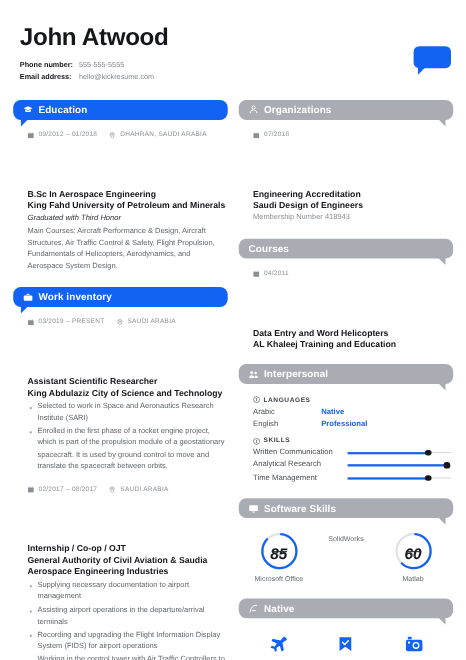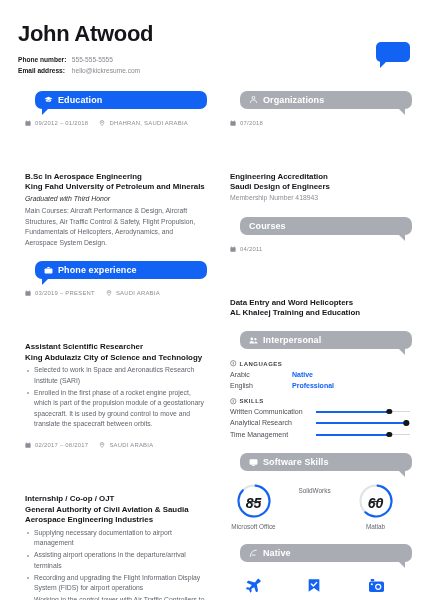--- a/index.html
+++ b/index.html
@@ -32,21 +32,21 @@
 
   
   .cols{display:flex;padding:14px 12px 0 12px;gap:10px;}
   .col-left{width:196px;}
   .col-right{width:196px;}
 
   
   .sec{margin-bottom:13px;}
   .banner{
     position:relative;border-radius:7px;height:18px;
-    display:flex;align-items:center;padding:0 9px;box-sizing:border-box;margin-left:23px;
+    display:flex;align-items:center;padding:0 9px;box-sizing:border-box;
   }
   .banner.blue{background:#1263f4;}
   .banner.gray{background:#a9adb3;}
   .banner .tail{
     position:absolute;bottom:-6px;width:0;height:0;border-style:solid;
     border-width:7px 7px 0 0;
   }
   .banner.blue .tail{border-color:#1263f4 transparent transparent transparent;}
   .banner.gray .tail{border-color:#a9adb3 transparent transparent transparent;}
   .banner.tail-left .tail{left:7px;}
@@ -208,21 +208,21 @@
       </div>
 
       <div class="sec">
         <div class="banner blue tail-left">
           <span class="ico">
             <svg width="9" height="9" viewBox="0 0 16 16" fill="#fff">
               <rect x="1" y="4.6" width="14" height="8.6" rx="1.6"></rect>
               <path d="M5.6 4.2 L5.6 3.2 A1.4 1.4 0 0 1 7 1.8 L9 1.8 A1.4 1.4 0 0 1 10.4 3.2 L10.4 4.2 L9.1 4.2 L9.1 3.4 L6.9 3.4 L6.9 4.2 Z"></path>
             </svg>
           </span>
-          <span class="ttl">Phone experience</span>
+          <span class="ttl">Work inventory</span>
           <span class="tail"></span>
         </div>
 
         <div class="entry">
           <div class="meta">
             <span class="mi">
               <svg width="6" height="6" viewBox="0 0 16 16" fill="#8a8e95">
                 <rect x="1" y="3" width="14" height="12" rx="1.6"></rect>
                 <rect x="3.4" y="0.8" width="1.7" height="3.2" rx="0.8"></rect>
                 <rect x="10.9" y="0.8" width="1.7" height="3.2" rx="0.8"></rect>

